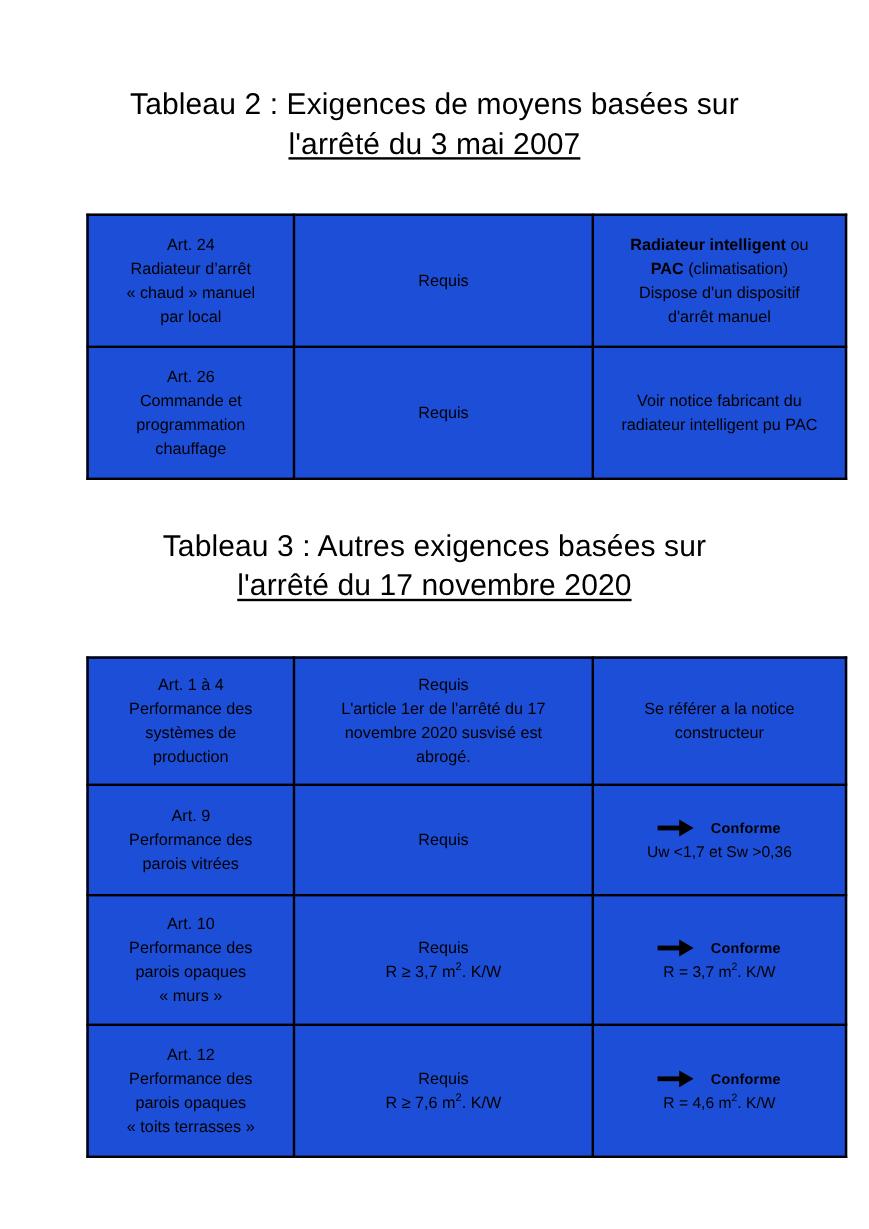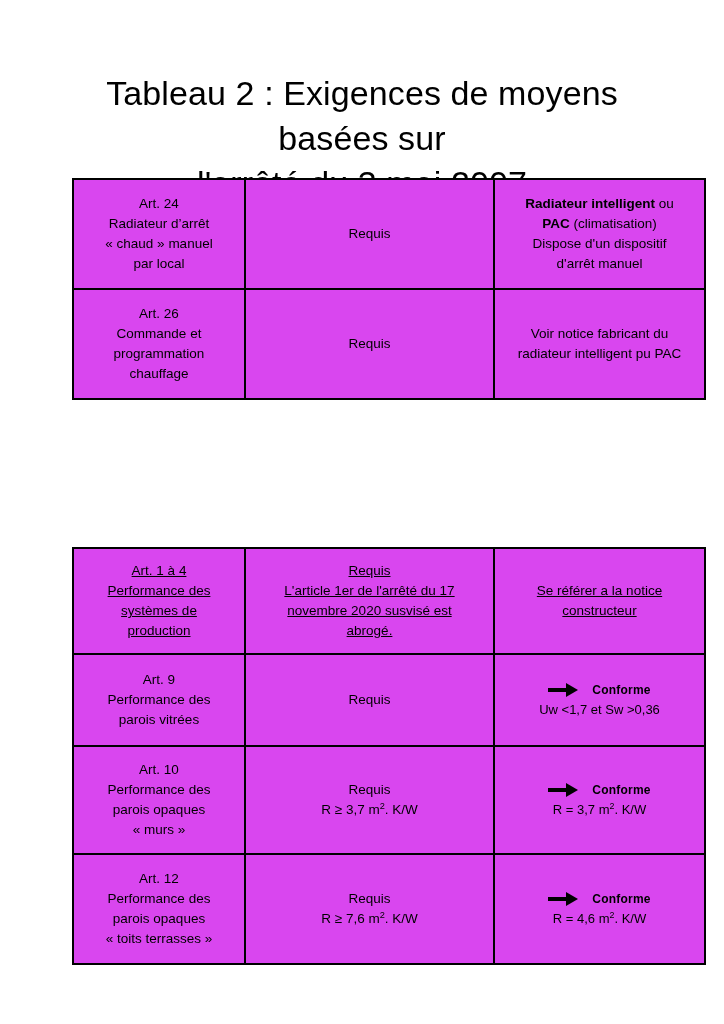--- a/index.html
+++ b/index.html
@@ -19,21 +19,21 @@
   .page {
     width: 724px;
     height: 1024px;
     position: relative;
     box-sizing: border-box;
   }
 
   
   .doc-title {
     text-align: center;
-    font-size: 34px;
+    font-size: 25px;
     font-weight: 400;
     line-height: 1.32;
     letter-spacing: 0.1px;
     color: #000;
   }
   .doc-title .line2 {
     text-decoration: underline;
     text-underline-offset: 3px;
     text-decoration-thickness: 1.5px;
   }
@@ -49,21 +49,21 @@
     left: 50px;
     top: 439px;
     width: 624px;
   }
 
   
   .req-table {
     position: absolute;
     border-collapse: collapse;
     table-layout: fixed;
-    background: #d946ef;
+    background: #1d4ed8;
   }
   .req-table td {
     border: 2px solid #000;
     vertical-align: middle;
     text-align: center;
     padding: 6px 8px;
     font-size: 13.5px;
     line-height: 1.48;
     color: #000;
   }
@@ -77,21 +77,21 @@
     width: 578px;
   }
   #table-2 tr.r1 td { height: 96px; }
   #table-2 tr.r2 td { height: 96px; }
 
   #table-3 {
     left: 72px;
     top: 547px;
     width: 578px;
   }
-  #table-3 tr.t3r1 td { height: 92px; text-decoration: underline; }
+  #table-3 tr.t3r1 td { height: 92px; }
   #table-3 tr.t3r2 td { height: 78px; }
   #table-3 tr.t3r3 td { height: 94px; }
   #table-3 tr.t3r4 td { height: 96px; }
 
   .bold { font-weight: bold; }
 
   
   .conform-block {
     display: block;
     line-height: 1.5;
@@ -196,20 +196,25 @@
         <td class="col-state">
           <span class="cell-text">
             <span class="cell-line">Voir notice fabricant du</span>
             <span class="cell-line">radiateur intelligent pu PAC</span>
           </span>
         </td>
       </tr>
     </tbody>
   </table>
 
+  <div class="doc-title" id="title-tableau3">
+    <span class="line1">Tableau 3 : Autres exigences basées sur</span>
+    <br>
+    <span class="line2">l'arrêté du 17 novembre 2020</span>
+  </div>
 
   <table class="req-table" id="table-3">
     <tbody>
 
       <tr class="t3r1">
         <td class="col-art">
           <span class="cell-text">
             <span class="cell-line">Art. 1 à 4</span>
             <span class="cell-line">Performance des</span>
             <span class="cell-line">systèmes de</span>

